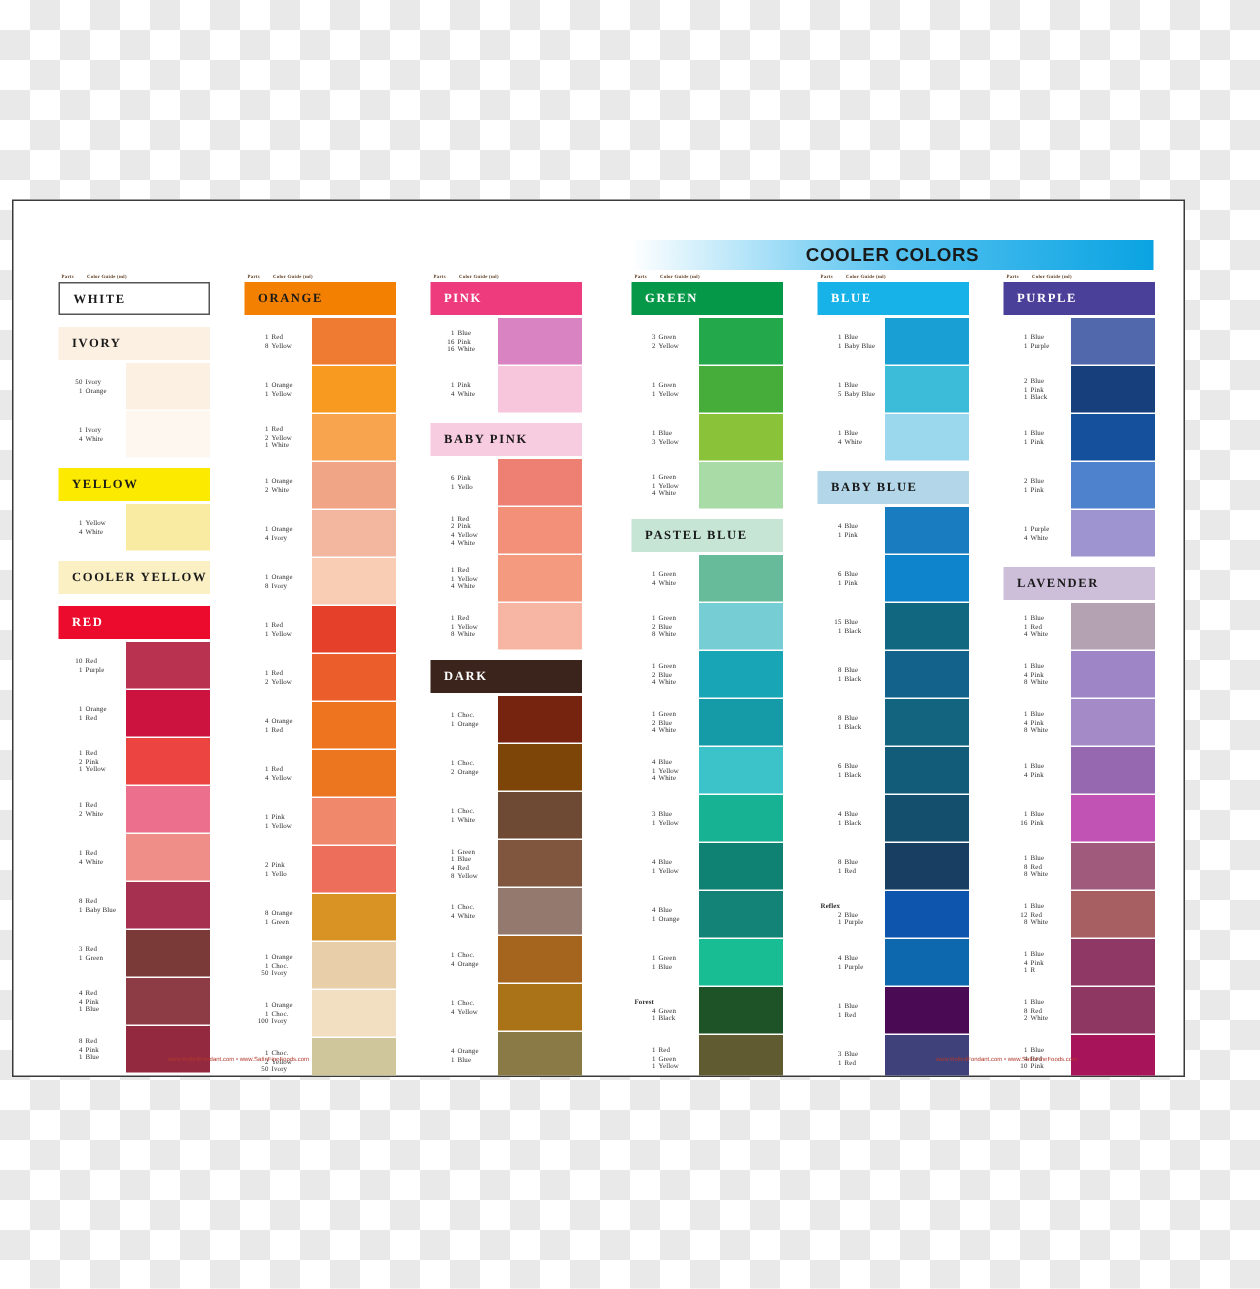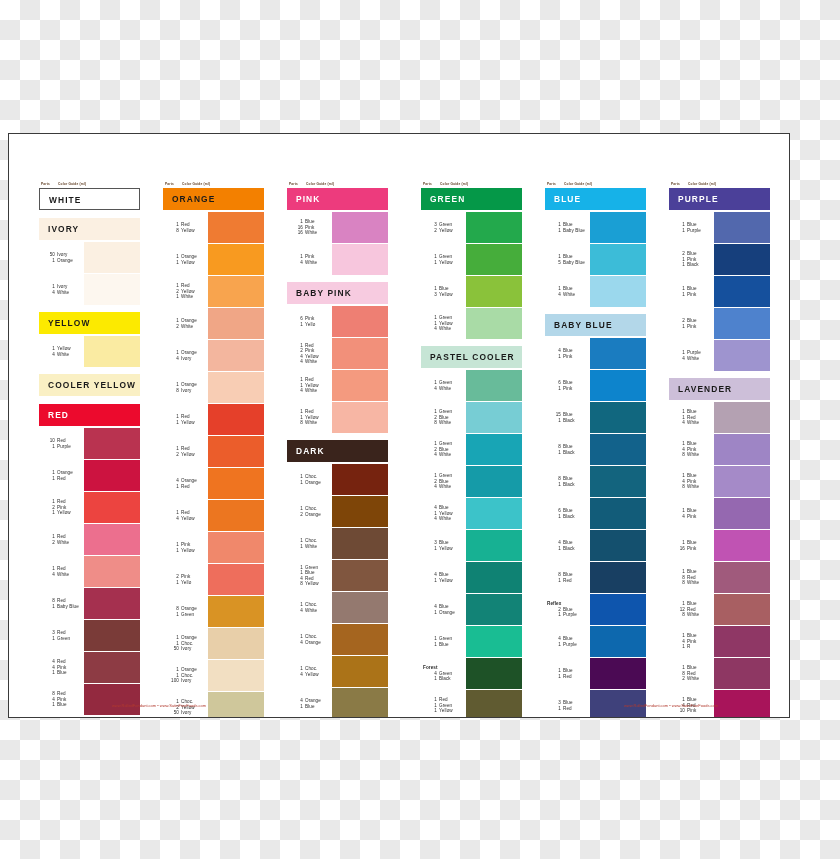--- a/index.html
+++ b/index.html
@@ -19,21 +19,21 @@
     position:absolute;top:0;height:20px;
     font-size:12.5px;font-weight:bold;letter-spacing:.4px;
     color:#1a1a1a;text-align:center;line-height:20px;
   }
   .banner.warm{left:0;width:350px;
     background:linear-gradient(to right,#e9621d,#f5a15b,#f6b37a);}
   .banner.cool{left:382px;width:348px;
     background:linear-gradient(to right,#ffffff,#55c2f0,#0aa3e2);}
   .cols{position:absolute;left:30px;top:48px;width:730px;}
   .col{
-    position:absolute;top:0;width:101px;
+    position:absolute;top:0;width:101px;font-family:Liberation Serif, serif;
   }
   .col .hdrbar{height:6px;position:relative;}
   .col .hdrbar b{position:absolute;top:0;font-size:3.2px;color:#5c3a1e;
      font-weight:bold;letter-spacing:.2px;}
   .col .hdrbar b.p1{left:2px;} .col .hdrbar b.p2{left:19px;}
   .title{
     height:22px;line-height:22px;font-size:8.4px;font-weight:bold;
     letter-spacing:1.1px;padding-left:9px;box-sizing:border-box;
     margin-bottom:2px;
   }
@@ -58,20 +58,21 @@
     font-size:4px;color:#b23a2e;}
   .footB{position:absolute;left:572px;bottom:9px;width:180px;text-align:center;
     font-size:4px;color:#b23a2e;}
 </style>
 </head>
 <body>
 
 <div id="card">
 
   <div class="banners">
+    <div class="banner cool">COOLER COLORS</div>
   </div>
 
   <div class="cols" id="cols">
       <div class="col" style="left: 0px;">
         <div class="hdrbar">
           <b class="p1">Parts</b>
           <b class="p2">Color Guide (ml)</b>
         </div>
         <div class="title outline" style="background: rgb(255, 255, 255); color: rgb(26, 26, 26);">WHITE</div>
         <div class="spacer"></div>
@@ -438,21 +439,21 @@
         </div>
         <div class="row">
           <div class="recipe">
             <span><i>1</i><span style="display: inline; padding: 0px; width: auto;">Green</span></span>
             <span><i>1</i><span style="display: inline; padding: 0px; width: auto;">Yellow</span></span>
             <span><i>4</i><span style="display: inline; padding: 0px; width: auto;">White</span></span>
           </div>
           <div class="swatch" style="background: rgb(169, 219, 166);"></div>
         </div>
         <div class="spacer"></div>
-        <div class="title" style="background: rgb(198, 229, 213); color: rgb(26, 26, 26);">PASTEL COOLER</div>
+        <div class="title" style="background: rgb(198, 229, 213); color: rgb(26, 26, 26);">PASTEL BLUE</div>
         <div class="row">
           <div class="recipe">
             <span><i>1</i><span style="display: inline; padding: 0px; width: auto;">Green</span></span>
             <span><i>4</i><span style="display: inline; padding: 0px; width: auto;">White</span></span>
           </div>
           <div class="swatch" style="background: rgb(104, 187, 154);"></div>
         </div>
         <div class="row">
           <div class="recipe">
             <span><i>1</i><span style="display: inline; padding: 0px; width: auto;">Green</span></span>

